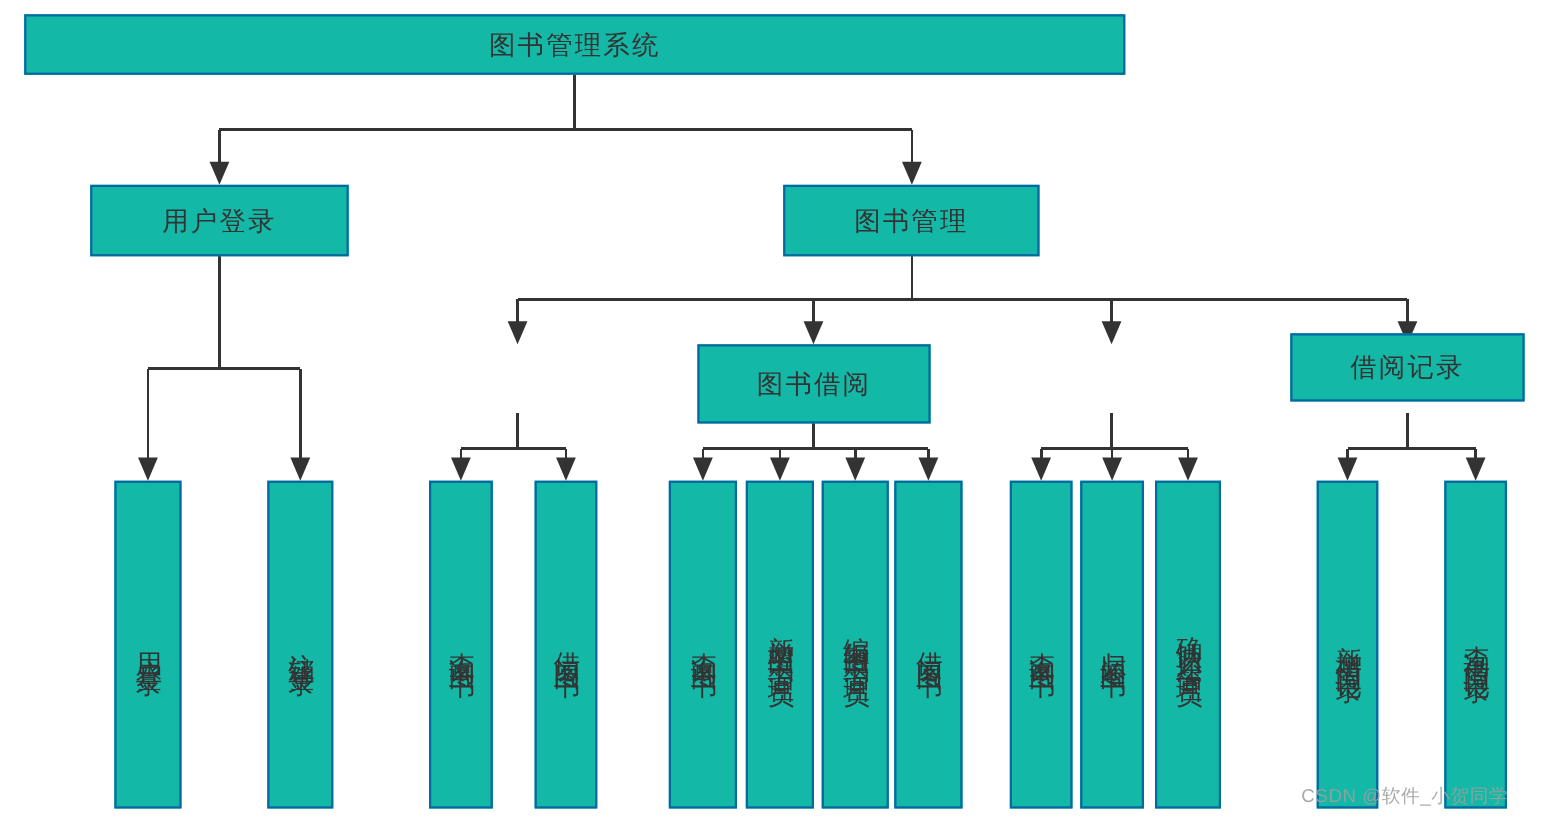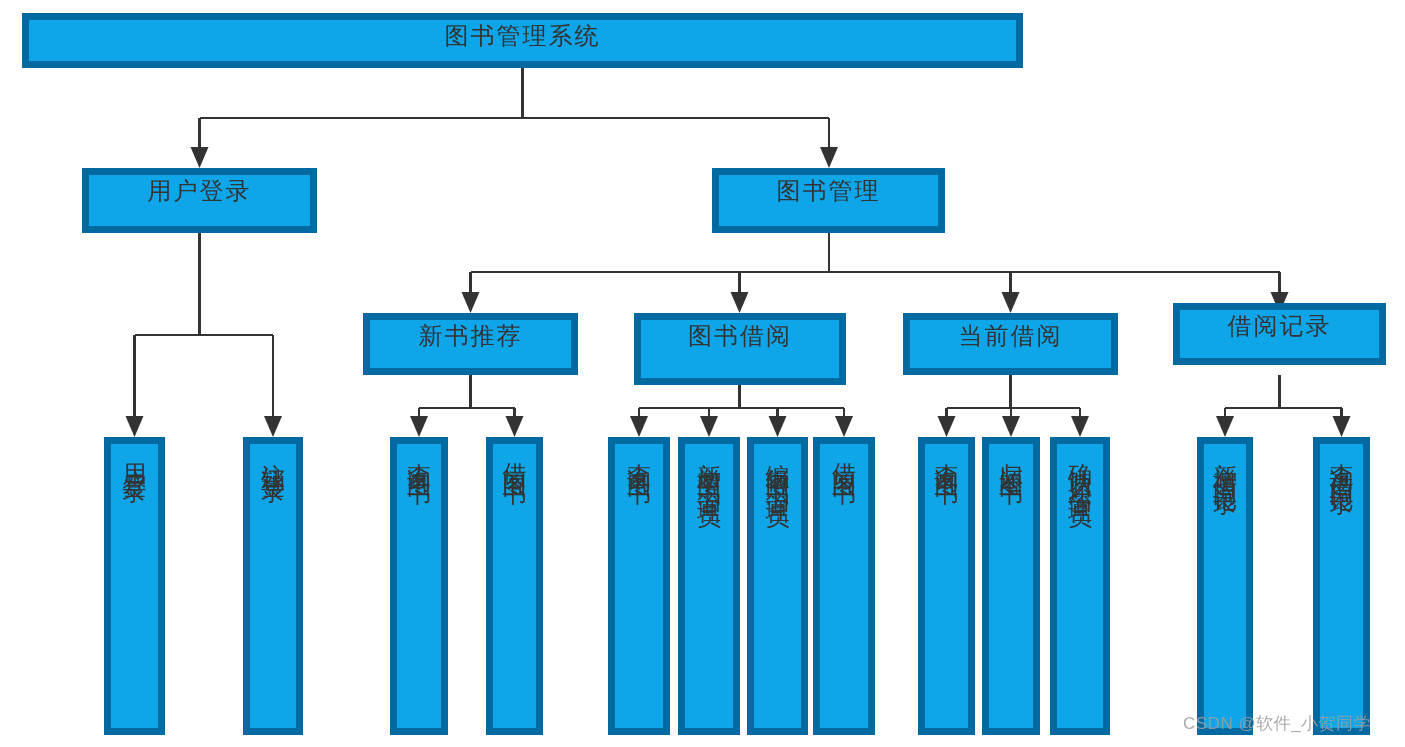--- a/index.html
+++ b/index.html
@@ -7,23 +7,23 @@
     position:relative;
     width:1405px;height:747px;
     background:#ffffff;
     font-family:"Liberation Sans","DejaVu Sans",sans-serif;
     overflow:hidden;
   }
   .wires{position:absolute;left:0;top:0;width:1405px;height:747px;}
   .box{
     position:absolute;
     box-sizing:border-box;
-    background:#0ea5e9;
-    border:7px solid #0369a1;
-    display:flex;justify-content:center;
+    background:#14b8a6;
+    border:2px solid #0369a1;
+    display:flex;align-items:center;justify-content:center;
     color:#333333;
   }
   .box.h span{
     font-size:24px;
     letter-spacing:2px;
     color:#333333;
     white-space:nowrap;
   }
   .box.v span{
     writing-mode:vertical-rl;
@@ -92,28 +92,22 @@
     <span>图书管理系统</span>
   </div>
 
   <div class="box h" style="left:82px;top:168px;width:235px;height:65px;">
     <span>用户登录</span>
   </div>
   <div class="box h" style="left:712px;top:168px;width:233px;height:65px;">
     <span>图书管理</span>
   </div>
 
-  <div class="box h" style="left:363px;top:313px;width:215px;height:62px;">
-    <span>新书推荐</span>
-  </div>
   <div class="box h" style="left:634px;top:313px;width:212px;height:72px;">
     <span>图书借阅</span>
-  </div>
-  <div class="box h" style="left:903px;top:313px;width:215px;height:62px;">
-    <span>当前借阅</span>
   </div>
   <div class="box h" style="left:1173px;top:303px;width:213px;height:62px;">
     <span>借阅记录</span>
   </div>
 
   <div class="box v" style="left:104px;top:437px;width:61px;height:298px;">
     <span>用户登录</span>
   </div>
   <div class="box v" style="left:243px;top:437px;width:60px;height:298px;">
     <span>注销登录</span>

